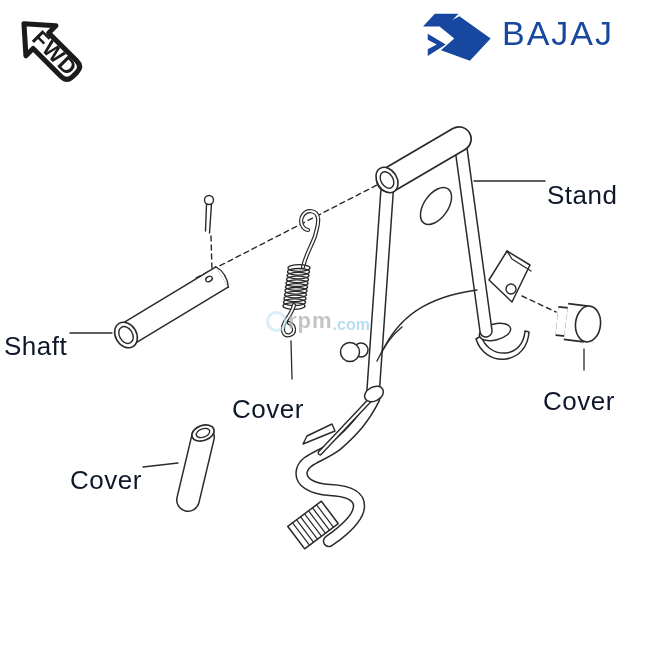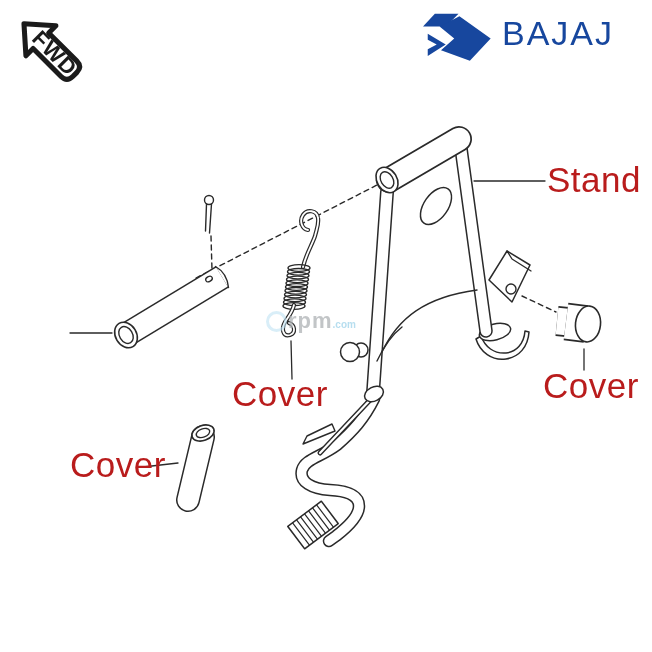--- a/index.html
+++ b/index.html
@@ -2,22 +2,22 @@
 <html><head>
 <meta charset="utf-8">
 <style>
   html,body{margin:0;padding:0;background:#fff;}
   #stage{
     position:relative;width:652px;height:652px;background:#ffffff;
     font-family:"Liberation Sans", sans-serif;overflow:hidden;
   }
   #diagram-svg{position:absolute;left:0;top:0;}
   .part-label{
-    position:absolute;font-size:35px;line-height:28px;color:#b91c1c;
-    white-space:nowrap;letter-spacing:0.5px;
+    position:absolute;font-size:26px;line-height:28px;color:#0f172a;
+    white-space:nowrap;letter-spacing:0.5px;margin-top:15px;
   }
   #label-stand {left:547px;top:166px;}
   #label-shaft {left:4px;  top:317px;}
   #label-spring{left:232px;top:380px;}
   #label-damper{left:543px;top:372px;}
   #label-cover {left:70px; top:451px;}
   #fwd-badge{position:absolute;left:4px;top:2px;}
   #brand-logo{position:absolute;right:10px;top:8px;width:220px;height:56px;}
   #bajaj-icon{position:absolute;left:0;top:2px;}
   #brand-name{
@@ -26,21 +26,21 @@
   }
   #watermark{
     position:absolute;left:266px;top:310px;display:flex;align-items:center;
     opacity:.75;pointer-events:none;
   }
   .wm-glyph{
     display:inline-block;width:15px;height:15px;border:3px solid #bfe2f2;
     border-radius:50%;margin-right:1px;opacity:.8;
   }
   .wm-main{font-size:22px;font-weight:bold;color:#aeb2b5;letter-spacing:1px;line-height:22px;}
-  .wm-suffix{font-size:10px;font-weight:bold;color:#9fd3ea;line-height:13px;margin-top:6px;}
+  .wm-suffix{font-size:16px;font-weight:bold;color:#9fd3ea;line-height:13px;margin-top:6px;}
 </style>
 </head>
 <body>
 
 <div id="stage">
 
   <svg id="fwd-badge" width="92" height="92" viewBox="0 0 100 100">
     <g transform="translate(50,52) rotate(-45)">
       <path d="M0,-40 L23,-14 L12,-14 L12,29 Q12,38 3,38 L-3,38 Q-12,38 -12,29 L-12,-14 L-23,-14 Z" fill="#ffffff" stroke="#1b1b1b" stroke-width="5.5" stroke-linejoin="round"></path>
     </g>
@@ -184,17 +184,18 @@
     </g>
   </svg>
 
   <div id="watermark">
     <span class="wm-glyph"></span>
     <span class="wm-main">rpm</span>
     <span class="wm-suffix">.com</span>
   </div>
 
   <div class="part-label" id="label-stand">Stand</div>
+  <div class="part-label" id="label-shaft">Shaft</div>
   <div class="part-label" id="label-spring">Cover</div>
   <div class="part-label" id="label-damper">Cover</div>
   <div class="part-label" id="label-cover">Cover</div>
 
 </div>
 
 </body></html>

